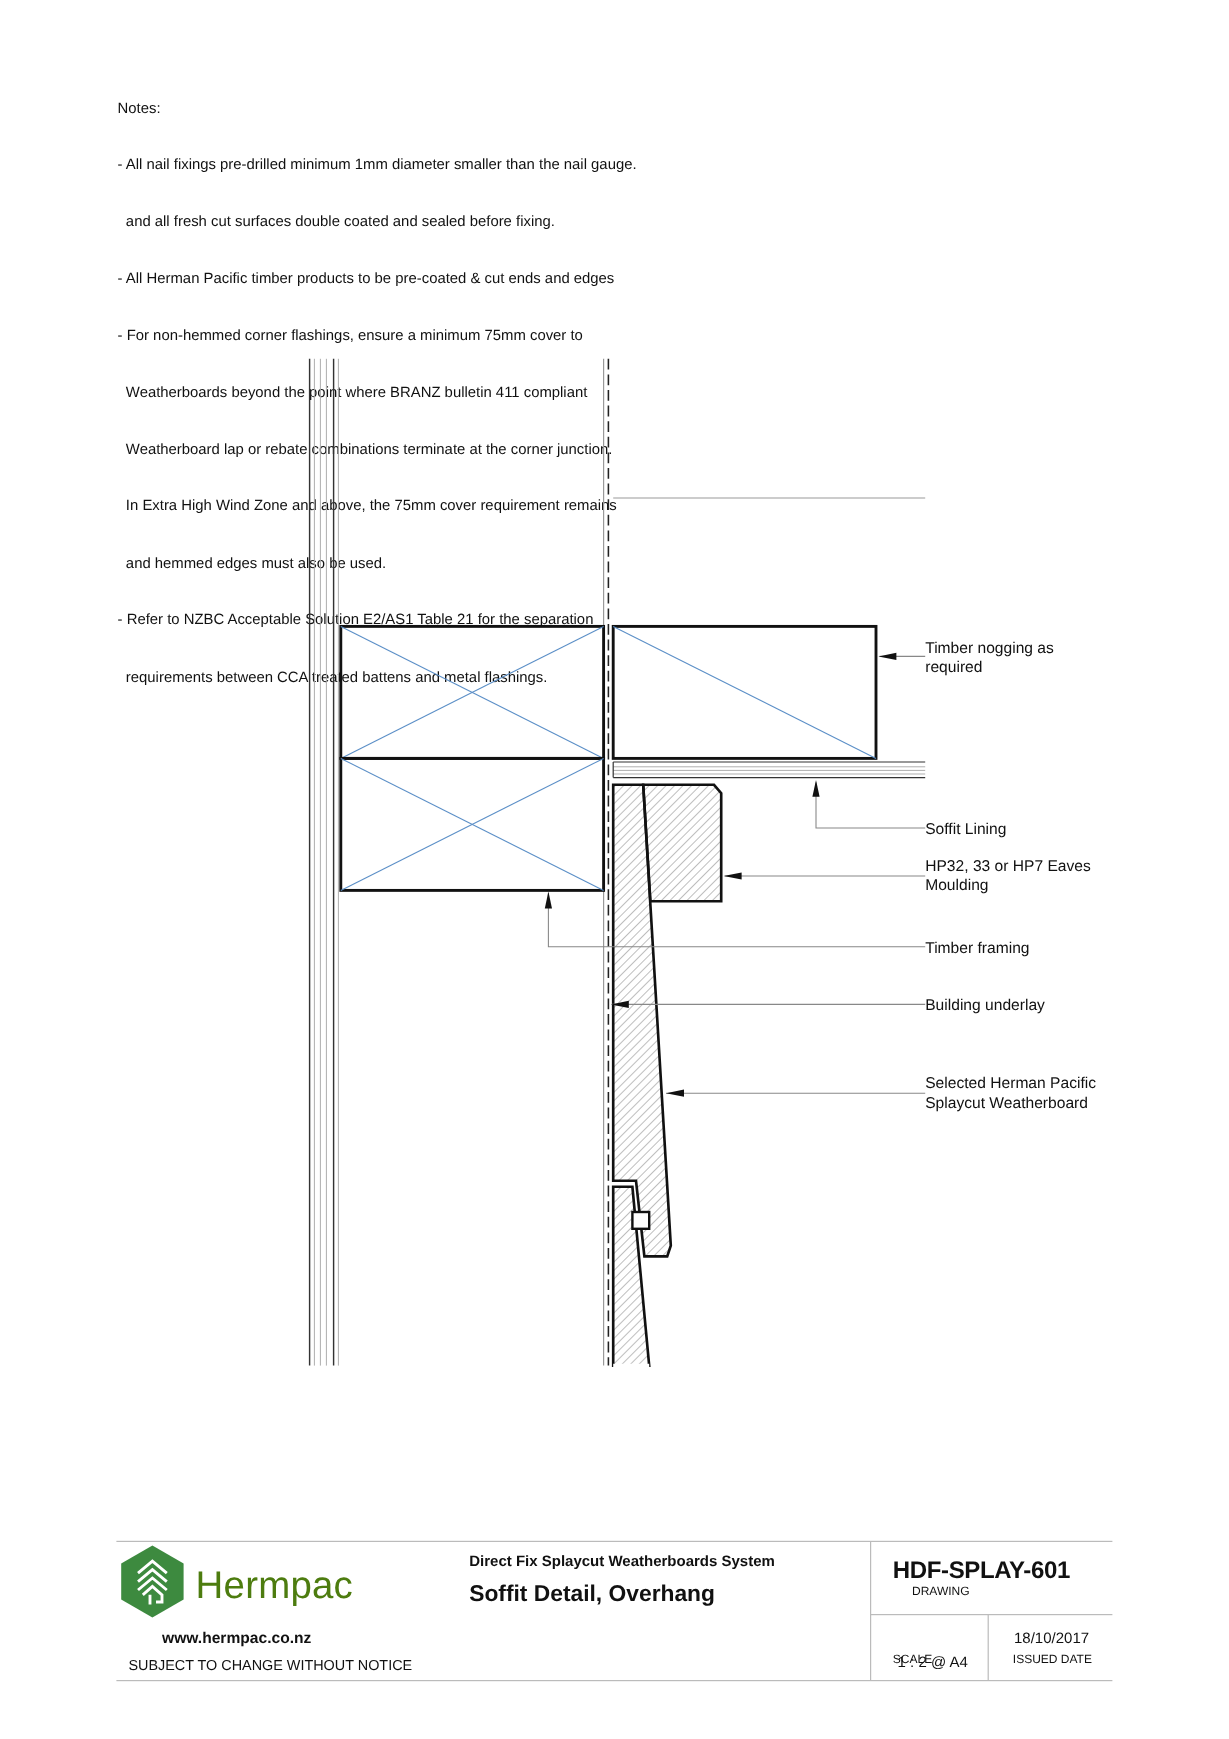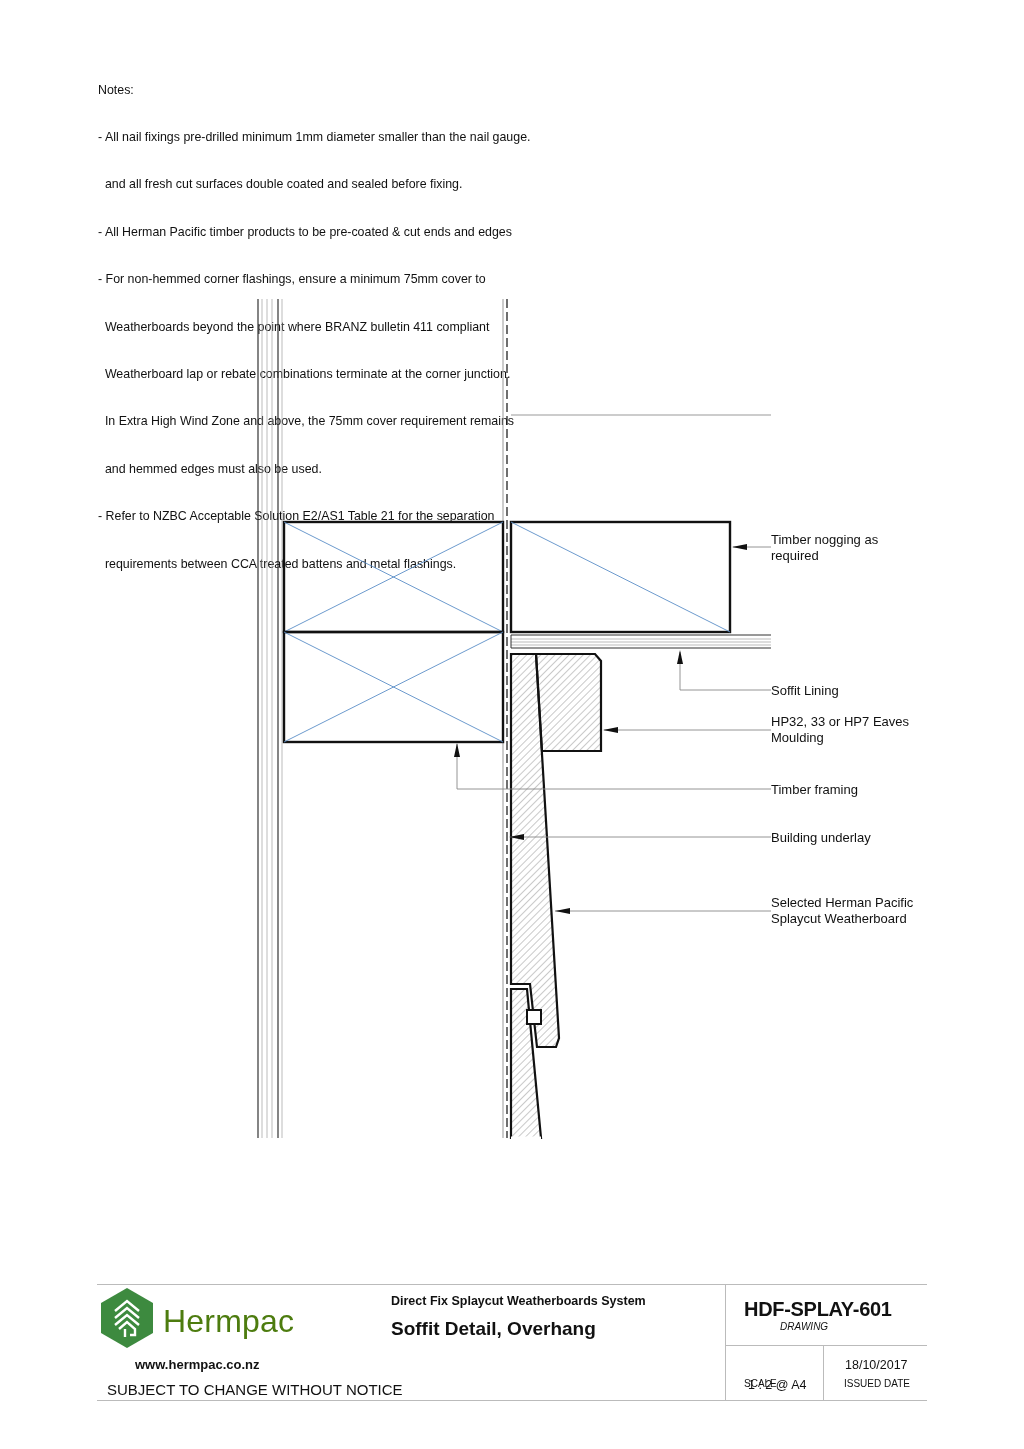--- a/index.html
+++ b/index.html
@@ -8,25 +8,25 @@
   .notes div { margin: 0; }
   svg.drawing { position: absolute; left: 0; top: 0; }
   .label { position: absolute; font-size: 13px; line-height: 15.5px; left: 771px; white-space: nowrap; }
   .titleblock { position: absolute; left: 97px; top: 1284px; width: 830px; height: 115px; border-top: 1.5px solid #bbb; border-bottom: 1.5px solid #bbb; }
   .tb-vline1 { position: absolute; left: 628px; top: 0; width: 1px; height: 115px; background: #bbb; }
   .tb-hline { position: absolute; left: 628px; top: 60px; width: 202px; height: 1px; background: #bbb; }
   .tb-vline2 { position: absolute; left: 726px; top: 60px; width: 1px; height: 55px; background: #bbb; }
   .logo { position: absolute; left: 2px; top: 2px; width: 56px; height: 62px; }
   .logo-text { position: absolute; left: 66px; top: 18px; font-size: 32px; font-weight: 500; color: #4d7c0f; letter-spacing: 0.2px; }
   .website { position: absolute; left: 38px; top: 72px; font-size: 13px; font-weight: bold; }
-  .disclaimer { position: absolute; left: 10px; top: 96px; font-size: 15px; }
+  .disclaimer { position: absolute; left: 10px; top: 96px; font-size: 12px; }
   .system { position: absolute; left: 294px; top: 9px; font-size: 12.5px; font-weight: bold; }
   .title { position: absolute; left: 294px; top: 33px; font-size: 19px; font-weight: bold; }
   .drawno { position: absolute; left: 647px; top: 13px; font-size: 20px; font-weight: bold; letter-spacing: -0.3px; }
-  .drawcap { position: absolute; left: 683px; top: 36px; font-size: 10px; font-style: italic; }
+  .drawcap { position: absolute; left: 663px; top: 36px; font-size: 10px; }
   .scale { position: absolute; left: 651px; top: 73px; font-size: 12.5px; margin-top: 20px; }
   .scalecap { position: absolute; left: 647px; top: 93px; font-size: 10px; }
   .date { position: absolute; left: 748px; top: 73px; font-size: 12.5px; }
   .datecap { position: absolute; left: 747px; top: 93px; font-size: 10px; }
 </style>
 </head>
 <body>
 
 <div class="notes">
   <div>Notes:</div>

